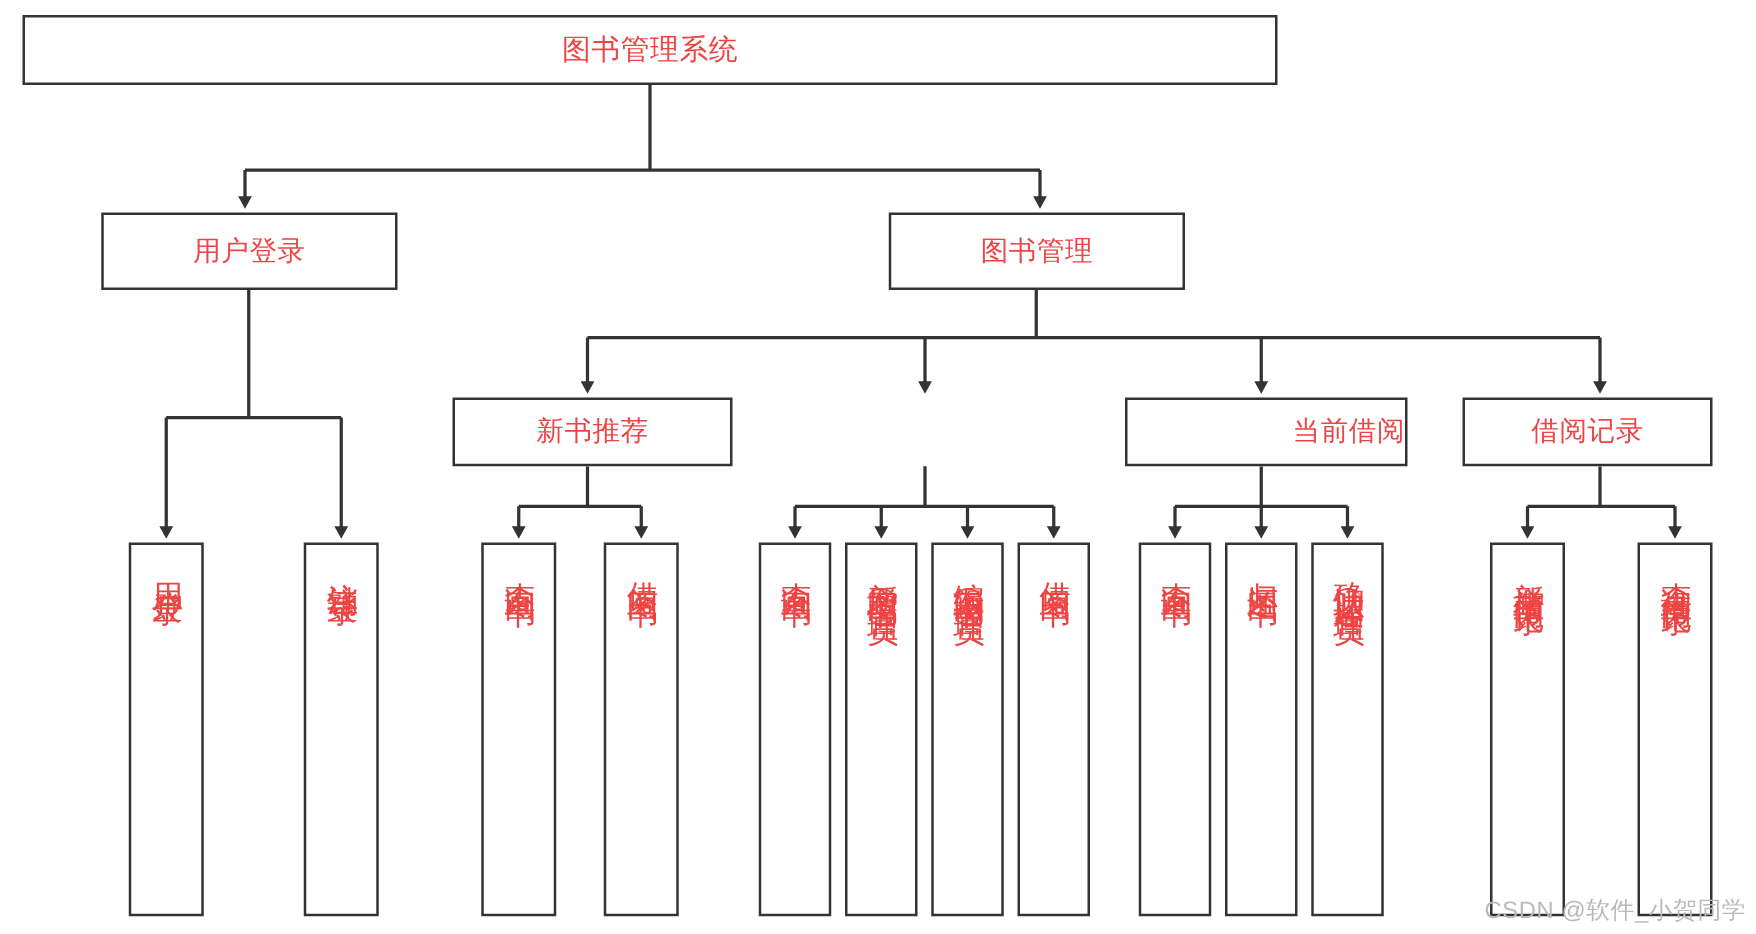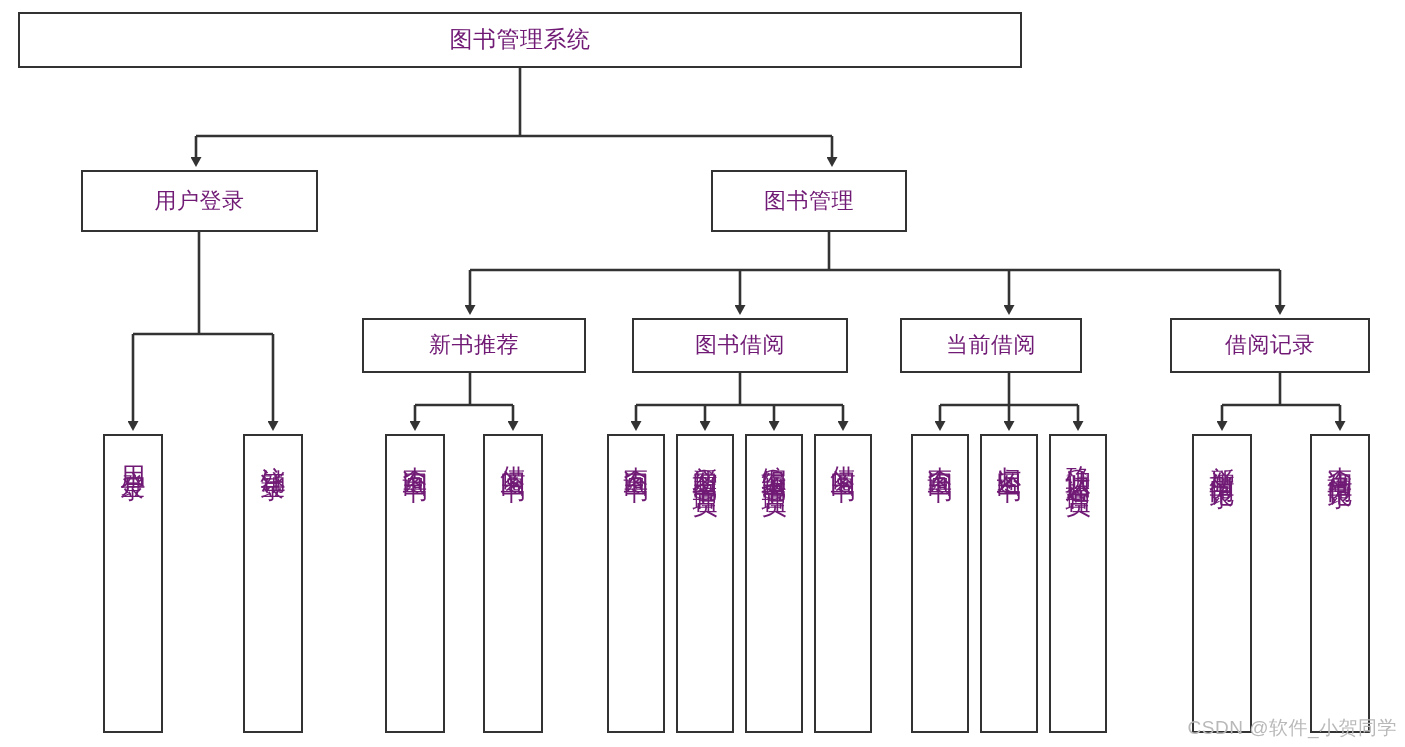--- a/index.html
+++ b/index.html
@@ -13,21 +13,21 @@
   svg.edges{position:absolute;left:0;top:0;width:1405px;height:747px;pointer-events:none;}
 
   .node{
     position:absolute;
     box-sizing:border-box;
     background:#ffffff;
     border:2px solid #333333;
     display:flex;
     align-items:center;
     justify-content:center;
-    color:#701a75;
+    color:#ef4444;
   }
   .node .lbl{
     display:block;
     text-align:center;
     line-height:1.12;
     letter-spacing:0.5px;
   }
   
   .h-node .lbl{font-size:22px;}
   .root .lbl{font-size:23px;}
@@ -110,31 +110,28 @@
     </g>
   </svg>
 
   <div class="node h-node root" style="left:18px;top:12px;width:1004px;height:56px;">
     <span class="lbl">图书管理系统</span>
   </div>
 
   <div class="node h-node" style="left:81px;top:170px;width:237px;height:62px;">
     <span class="lbl">用户登录</span>
   </div>
-  <div class="node h-node" style="left:711px;top:170px;width:196px;height:62px;">
+  <div class="node h-node" style="left:711px;top:170px;width:237px;height:62px;">
     <span class="lbl">图书管理</span>
   </div>
 
   <div class="node h-node" style="left:362px;top:318px;width:224px;height:55px;">
     <span class="lbl">新书推荐</span>
   </div>
-  <div class="node h-node" style="left:632px;top:318px;width:216px;height:55px;">
-    <span class="lbl">图书借阅</span>
-  </div>
-  <div class="node h-node" style="left:900px;top:318px;width:182px;height:55px;">
+  <div class="node h-node" style="left:900px;top:318px;width:226px;height:55px;justify-content:flex-end;">
     <span class="lbl">当前借阅</span>
   </div>
   <div class="node h-node" style="left:1170px;top:318px;width:200px;height:55px;">
     <span class="lbl">借阅记录</span>
   </div>
 
   <div class="node leaf" style="left:103px;top:434px;width:60px;height:299px;">
     <span class="lbl">用户登录</span>
   </div>
   <div class="node leaf" style="left:243px;top:434px;width:60px;height:299px;">

